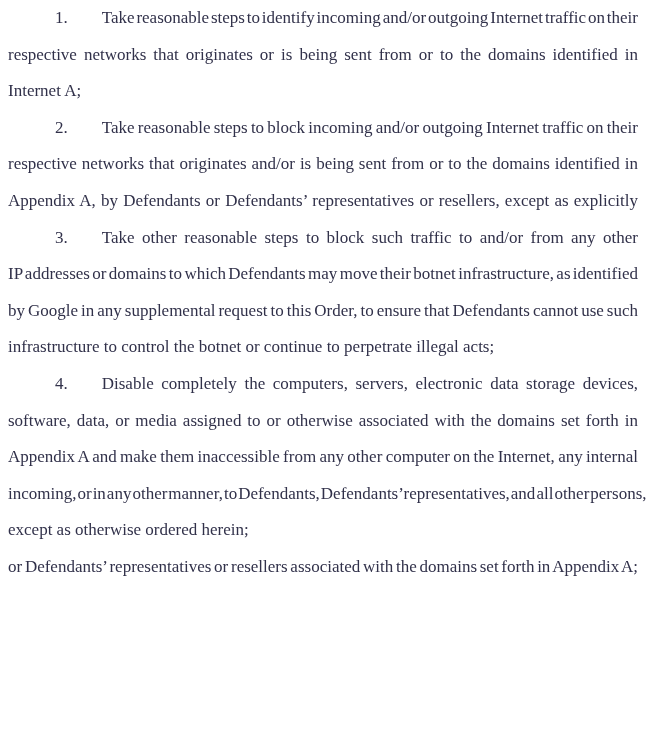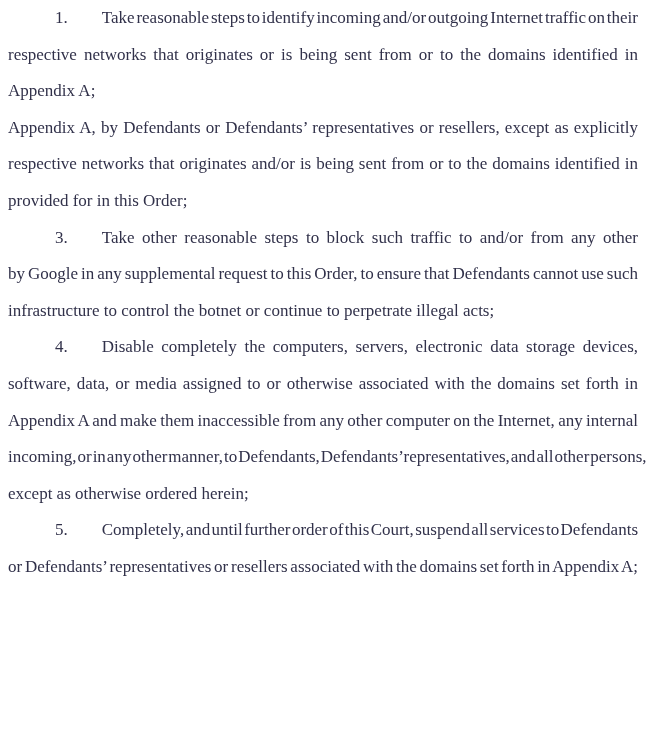--- a/index.html
+++ b/index.html
@@ -35,36 +35,36 @@
   }
   .txt { display: inline; }
 </style>
 </head>
 <body>
 
 <main class="page" id="page" style="color: rgb(49, 49, 74); background: rgb(255, 255, 255);">
     <div class="para">
       <div class="line"><span class="num">1.</span><span class="tab"></span><span class="txt" style="word-spacing: -2.39915px;">Take reasonable steps to identify incoming and/or outgoing Internet traffic on their</span></div>
       <div class="line"><span class="txt" style="word-spacing: 2.77902px; text-align: right;">respective networks that originates or is being sent from or to the domains identified in</span></div>
-      <div class="line"><span class="txt">Appendix A;</span></div>
+      <div class="line"><span class="txt">Internet A;</span></div>
     </div>
     <div class="para">
+      <div class="line"><span class="num">2.</span><span class="tab"></span><span class="txt" style="word-spacing: -1.02557px;">Take reasonable steps to block incoming and/or outgoing Internet traffic on their</span></div>
+      <div class="line"><span class="txt" style="word-spacing: 0.688616px;">respective networks that originates and/or is being sent from or to the domains identified in</span></div>
       <div class="line"><span class="txt" style="word-spacing: 0.954545px;">Appendix A, by Defendants or Defendants’ representatives or resellers, except as explicitly</span></div>
-      <div class="line"><span class="txt" style="word-spacing: 0.688616px;">respective networks that originates and/or is being sent from or to the domains identified in</span></div>
-      <div class="line"><span class="txt">provided for in this Order;</span></div>
     </div>
     <div class="para">
       <div class="line"><span class="num">3.</span><span class="tab"></span><span class="txt" style="word-spacing: 3.19141px;">Take other reasonable steps to block such traffic to and/or from any other</span></div>
+      <div class="line"><span class="txt" style="word-spacing: -1.89543px;">IP addresses or domains to which Defendants may move their botnet infrastructure, as identified</span></div>
       <div class="line"><span class="txt" style="word-spacing: -1.2625px;">by Google in any supplemental request to this Order, to ensure that Defendants cannot use such</span></div>
       <div class="line"><span class="txt">infrastructure to control the botnet or continue to perpetrate illegal acts;</span></div>
     </div>
     <div class="para">
       <div class="line"><span class="num">4.</span><span class="tab"></span><span class="txt" style="word-spacing: 3.36523px; text-align: right;">Disable completely the computers, servers, electronic data storage devices,</span></div>
       <div class="line"><span class="txt" style="word-spacing: 1.70089px;">software, data, or media assigned to or otherwise associated with the domains set forth in</span></div>
       <div class="line"><span class="txt" style="word-spacing: -0.892857px; margin-top: 35px;">Appendix A and make them inaccessible from any other computer on the Internet, any internal</span></div>
       <div class="line"><span class="txt" style="word-spacing: -3.24399px;">incoming, or in any other manner, to Defendants, Defendants’ representatives, and all other persons,</span></div>
       <div class="line"><span class="txt">except as otherwise ordered herein;</span></div>
     </div>
     <div class="para">
-      <div class="line"><span class="num">5.</span><span class="tab"></span><span class="txt" style="word-spacing: -2.82552px;">Completely, and until further order of this Court, suspend all services to Defendants</span></div>
       <div class="line"><span class="txt" style="word-spacing: -1.52043px;">or Defendants’ representatives or resellers associated with the domains set forth in Appendix A;</span></div>
     </div>
   </main>
 
 </body></html>

